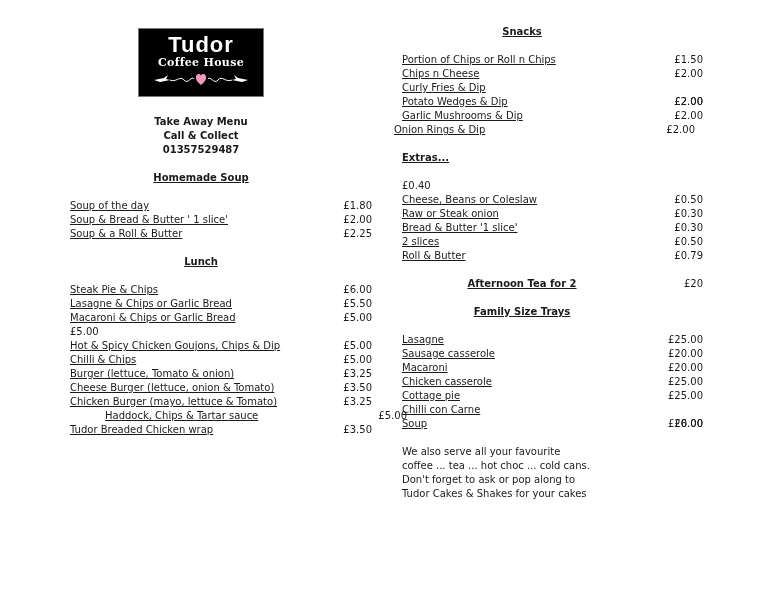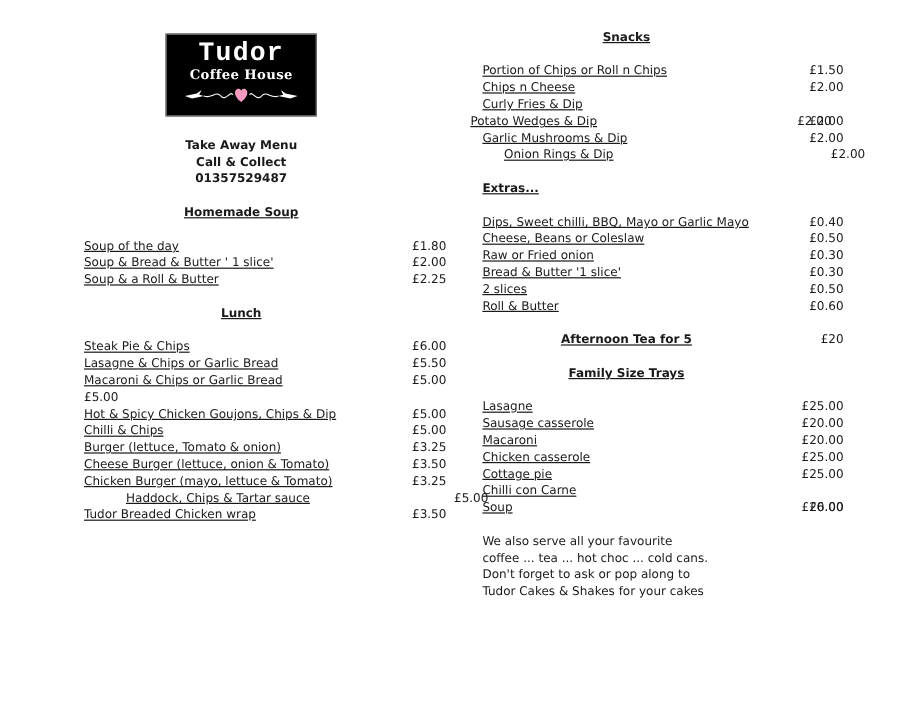--- a/index.html
+++ b/index.html
@@ -7,21 +7,21 @@
       width: 768px; height: 593px; position: relative; overflow: hidden;
       font-family: "DejaVu Sans", sans-serif; color: #1a1a1a;
       font-size: 10px;
     }
     .logo {
       position: absolute; left: 138px; top: 28px; width: 126px; height: 69px;
       background: #000; border: 1px solid #777; box-sizing: border-box;
       color: #fff; text-align: center;
     }
     .logo .l1 {
-      font-family: Liberation Mono, monospace; font-weight: bold; font-size: 22px;
+      font-family: Liberation Sans, sans-serif; font-weight: bold; font-size: 22px;
       letter-spacing: 1px; margin-top: 4px; line-height: 24px;
     }
     .logo .l2 {
       font-family: "DejaVu Serif", serif; font-weight: bold; font-size: 11px;
       line-height: 12px; letter-spacing: 0.3px;
     }
     .logo .l3 { position: relative; height: 16px; margin-top: 2px; }
     .logo svg { display: block; margin: 0 auto; }
     .center-bold {
       position: absolute; text-align: center; font-weight: bold;
@@ -125,60 +125,59 @@
   <span class="price">£1.50</span>
 </div>
 <div class="row" style="left:402px; width:301px; top:67px;">
   <span class="name">Chips n Cheese</span>
   <span class="price">£2.00</span>
 </div>
 <div class="row" style="left:402px; width:301px; top:81px;flex-direction:column;">
   <span class="name">Curly Fries &amp; Dip</span>
   <span class="price">£2.00</span>
 </div>
-<div class="row" style="left:392px; width:301px; top:95px;gap:44px;">
+<div class="row" style="left:402px; width:301px; top:95px;gap:44px;">
   <span class="name">Potato Wedges &amp; Dip</span>
   <span class="price">£2.00</span>
 </div>
 <div class="row" style="left:402px; width:301px; top:109px;">
   <span class="name">Garlic Mushrooms &amp; Dip</span>
   <span class="price">£2.00</span>
 </div>
-<div class="row" style="left:420px; width:301px; top:123px;gap:36px;">
+<div class="row" style="left:394px; width:301px; top:123px;gap:36px;">
   <span class="name">Onion Rings &amp; Dip</span>
   <span class="price">£2.00</span>
 </div>
 
 <div class="heading" style="left:402px; top:151px; text-align:center;">Extras...</div>
 <div class="row" style="left:402px; width:301px; top:179px;">
-  <span class="name">Dips, Sweet chilli, BBQ, Mayo or Garlic Mayo</span>
   <span class="price">£0.40</span>
 </div>
 <div class="row" style="left:402px; width:301px; top:193px;">
   <span class="name">Cheese, Beans or Coleslaw</span>
   <span class="price">£0.50</span>
 </div>
 <div class="row" style="left:402px; width:301px; top:207px;">
-  <span class="name">Raw or Fried onion</span>
+  <span class="name">Raw or Steak onion</span>
   <span class="price">£0.30</span>
 </div>
 <div class="row" style="left:402px; width:301px; top:221px;">
   <span class="name">Bread &amp; Butter '1 slice'</span>
   <span class="price">£0.30</span>
 </div>
 <div class="row" style="left:402px; width:301px; top:235px;">
   <span class="name">2 slices</span>
   <span class="price">£0.50</span>
 </div>
 <div class="row" style="left:402px; width:301px; top:249px;">
   <span class="name">Roll &amp; Butter</span>
-  <span class="price">£0.60</span>
-</div>
-
-<div class="heading" style="left:402px; width:240px; top:277px;">Afternoon Tea for 5</div>
+  <span class="price">£0.79</span>
+</div>
+
+<div class="heading" style="left:402px; width:240px; top:277px;">Afternoon Tea for 2</div>
 <div class="row" style="left:660px; width:43px; top:277px; justify-content:flex-end;">
   <span class="price">£20</span>
 </div>
 
 <div class="heading" style="left:402px; width:240px; top:305px;">Family Size Trays</div>
 <div class="row" style="left:402px; width:301px; top:333px;">
   <span class="name">Lasagne</span>
   <span class="price">£25.00</span>
 </div>
 <div class="row" style="left:402px; width:301px; top:347px;">

